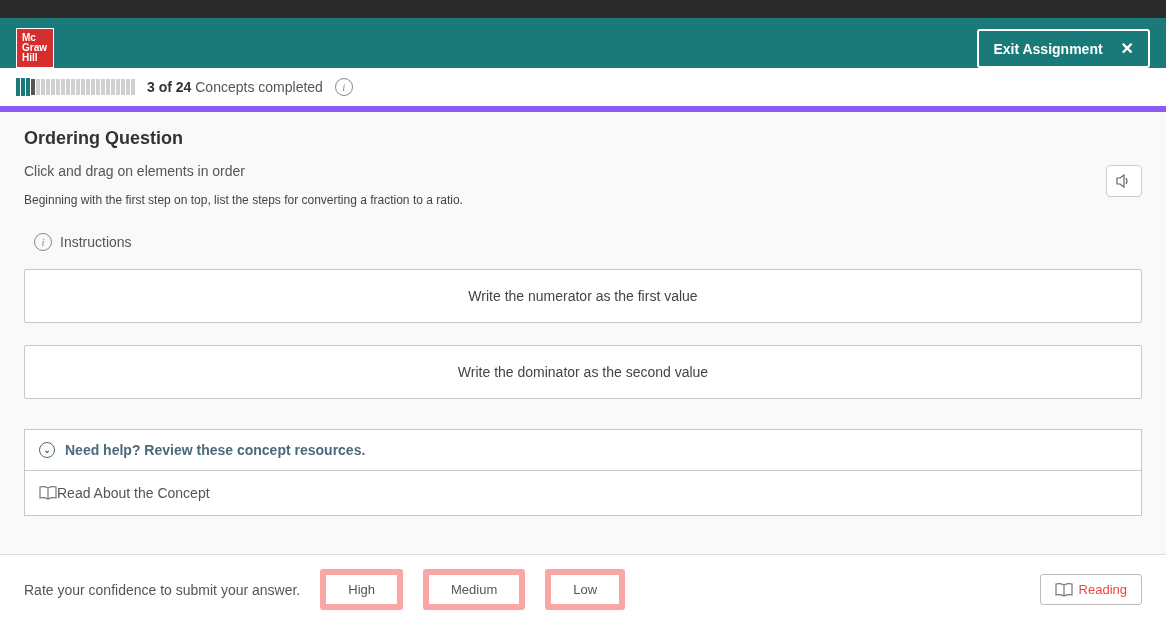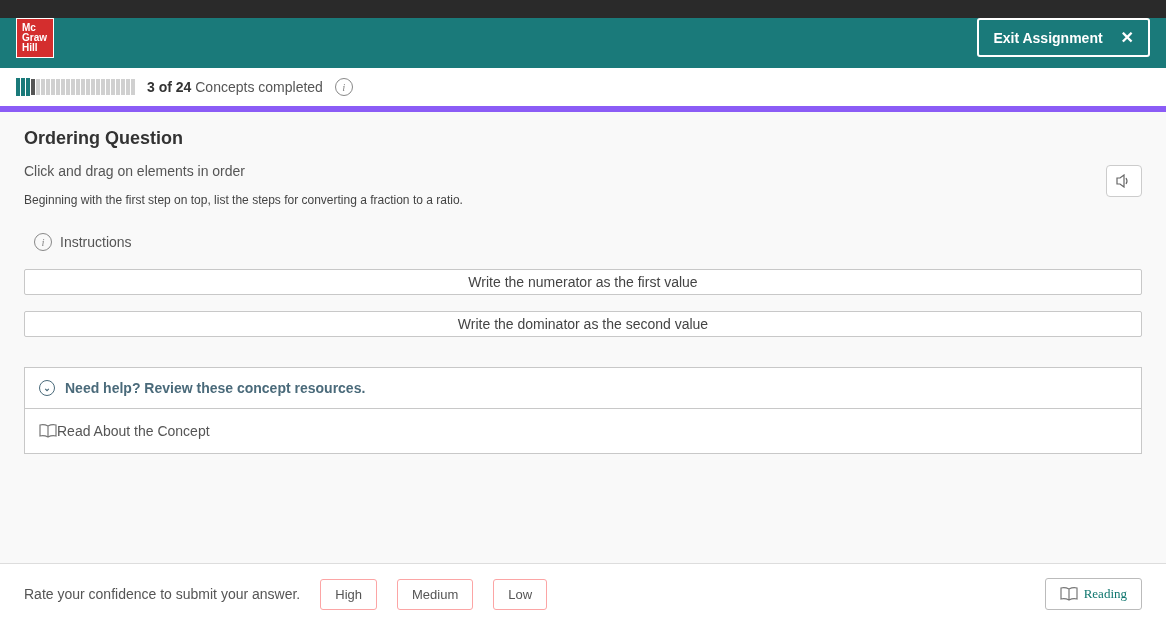--- a/index.html
+++ b/index.html
@@ -12,21 +12,21 @@
       overflow: hidden;
     }
     .browser-chrome {
       height: 18px;
       background: #2a2a2a;
     }
     .top-bar {
       background: #1a7a7a;
       height: 50px;
       display: flex;
-      align-items: flex-start;
+      align-items: flex-end;
       padding: 0 16px;
       justify-content: space-between;
     }
     .logo {
       background: #d42e2e;
       color: #fff;
       font-size: 10px;
       font-weight: bold;
       line-height: 1;
       padding: 4px 5px;
@@ -114,25 +114,25 @@
       align-items: center;
       gap: 8px;
       font-size: 14px;
       color: #555;
       margin-bottom: 18px;
       padding-left: 10px;
     }
     .drag-item {
       border: 1px solid #c8c8c8;
       background: #fff;
-      padding: 4px;
+      padding: 18px;
       text-align: center;
       font-size: 14px;
       color: #444;
-      margin-bottom: 16px;
+      margin-bottom: 22px;
       border-radius: 2px;
       cursor: move;
     }
     .help-section { margin-top: 30px; }
     .help-header {
       border: 1px solid #c8c8c8;
       border-bottom: none;
       background: #fff;
       padding: 12px 14px;
       display: flex;
@@ -172,40 +172,39 @@
       background: #fff;
       border-top: 1px solid #ddd;
       padding: 14px 24px;
       display: flex;
       align-items: center;
       justify-content: space-between;
     }
     .footer-left { display: flex; align-items: center; gap: 20px; }
     .footer-text { font-size: 14px; color: #555; }
     .conf-btn {
-      border: 1px solid #fca5a5;
-      background: #fff;
-      padding: 7px 14px;
+      border: 6px solid #fca5a5;
+      background: #fff;
+      padding: 7px 22px;
       font-size: 13px;
       color: #555;
       border-radius: 3px;
       cursor: pointer;
     }
     .reading-btn {
       border: 1px solid #bbb;
       background: #fff;
       padding: 7px 14px;
       font-size: 13px;
-      color: #0f766e;
+      color: #ef4444;
       border-radius: 3px;
       cursor: pointer;
       display: flex;
       align-items: center;
       gap: 6px;
-      font-family: Liberation Serif, serif;
     }
   </style>
 </head>
 <body>
 
 <div class="browser-chrome"></div>
 
 <div class="top-bar">
   <div class="logo">
     <div>Mc</div>

